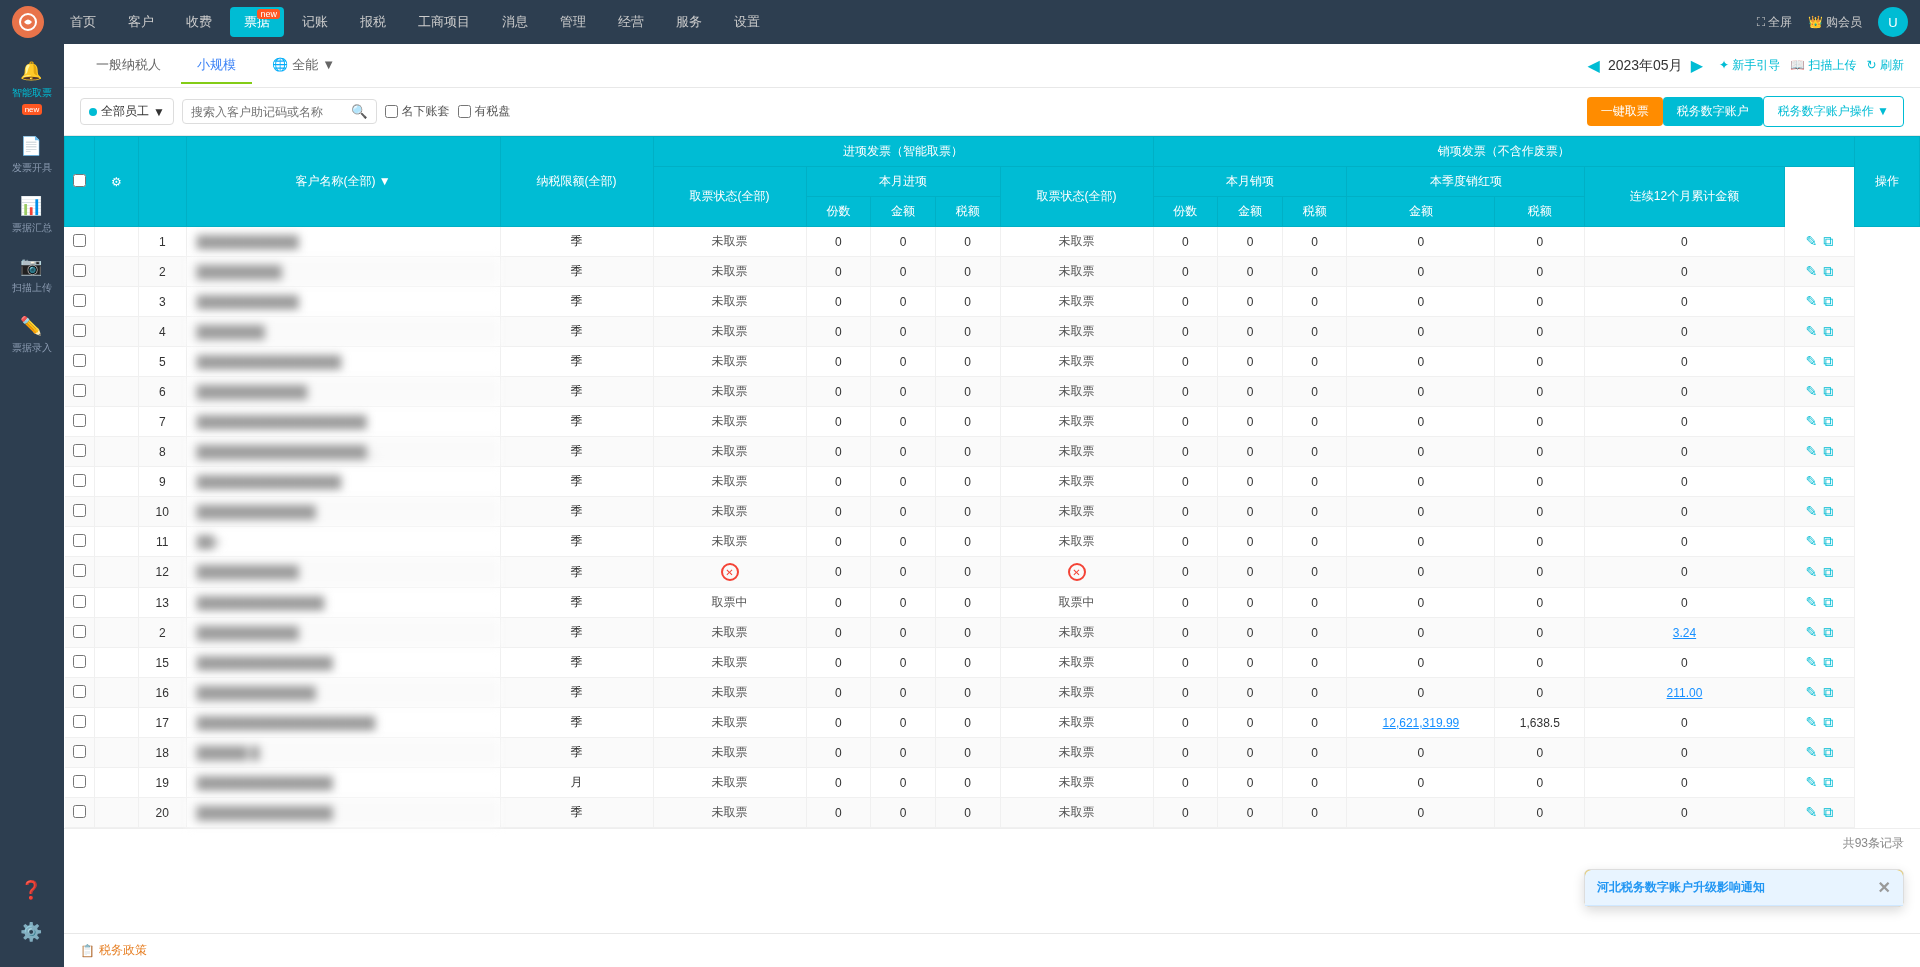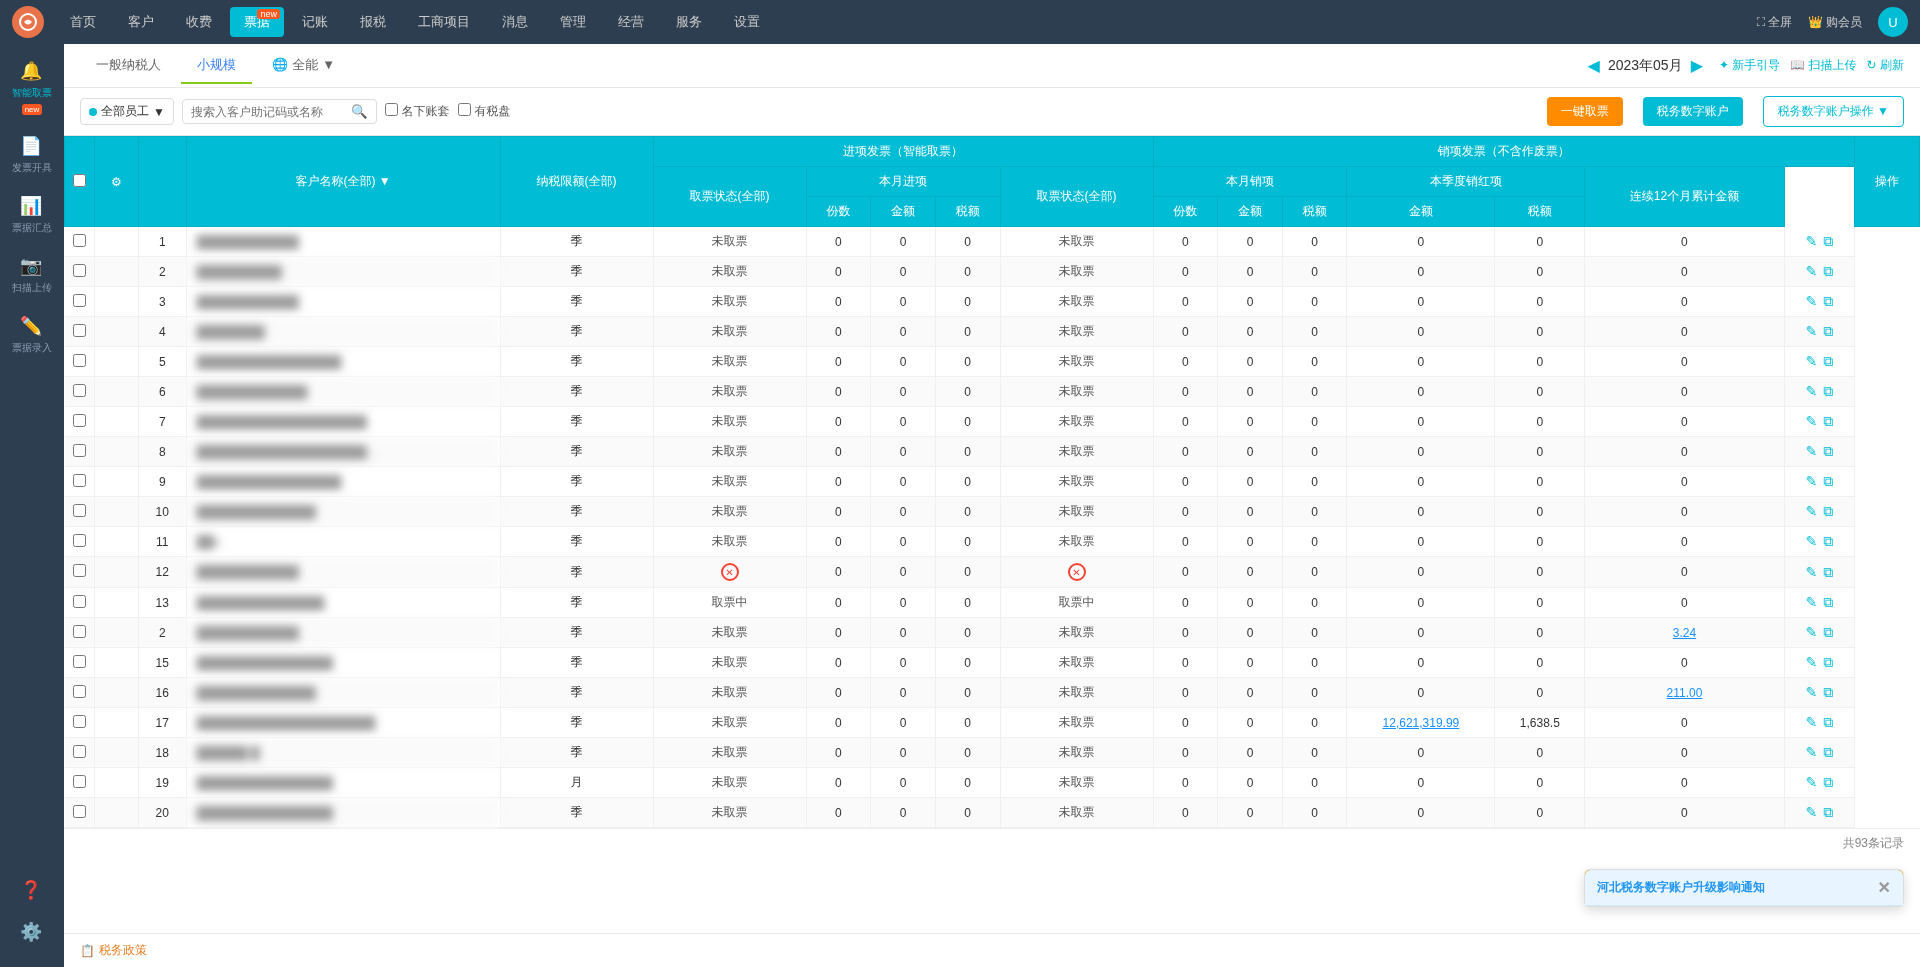--- a/index.html
+++ b/index.html
@@ -37,25 +37,25 @@
     .month-btn { background: none; border: none; cursor: pointer; color: #00bcd4; font-size: 16px; }
     .nav-actions { display: flex; gap: 10px; align-items: center; color: #00bcd4; font-size: 12px; cursor: pointer; }
 
     
     .toolbar { background: #fff; padding: 8px 16px; display: flex; align-items: center; gap: 8px; border-bottom: 1px solid #e8e8e8; }
     .staff-select { display: flex; align-items: center; border: 1px solid #ddd; border-radius: 4px; padding: 4px 8px; font-size: 12px; gap: 4px; cursor: pointer; background: #fff; }
     .staff-select .dot { width: 8px; height: 8px; background: #00bcd4; border-radius: 50%; }
     .search-box { display: flex; align-items: center; border: 1px solid #ddd; border-radius: 4px; padding: 4px 8px; }
     .search-box input { border: none; outline: none; font-size: 12px; width: 160px; color: #999; }
     .search-icon-btn { background: none; border: none; cursor: pointer; color: #999; }
-    .checkbox-label { display: flex; align-items: flex-start; gap: 4px; font-size: 12px; color: #555; cursor: pointer; }
+    .checkbox-label { display: flex; align-items: center; gap: 4px; font-size: 12px; color: #555; cursor: pointer; }
     .btn-orange { background: #ff8c00; color: white; border: none; padding: 6px 14px; border-radius: 4px; cursor: pointer; font-size: 12px; }
     .btn-teal { background: #00bcd4; color: white; border: none; padding: 6px 14px; border-radius: 4px; cursor: pointer; font-size: 12px; }
     .btn-teal-outline { background: #fff; color: #00bcd4; border: 1px solid #00bcd4; padding: 6px 14px; border-radius: 4px; cursor: pointer; font-size: 12px; display: flex; align-items: center; gap: 3px; }
-    .toolbar-right { margin-left: auto; display: flex; gap: 20px; align-items: center; }
+    .toolbar-right { margin-left: auto; display: flex; gap: 0; align-items: center; }
 
     
     .table-container { flex: 1; overflow: auto; background: #fff; }
     table { width: 100%; border-collapse: collapse; font-size: 12px; }
     thead tr th { background: #00bcd4; color: white; padding: 6px 8px; text-align: center; border: 1px solid #00afc5; white-space: nowrap; font-weight: normal; position: sticky; top: 0; z-index: 2; }
     tbody tr td { padding: 6px 8px; text-align: center; border-bottom: 1px solid #f0f0f0; border-right: 1px solid #f0f0f0; color: #333; white-space: nowrap; }
     tbody tr:nth-child(even) td { background: #fafafa; }
     .td-blurred { filter: blur(4px); color: #999; }
     .td-status { color: #555; }
     .td-link { color: #1890ff; text-decoration: underline; cursor: pointer; }

